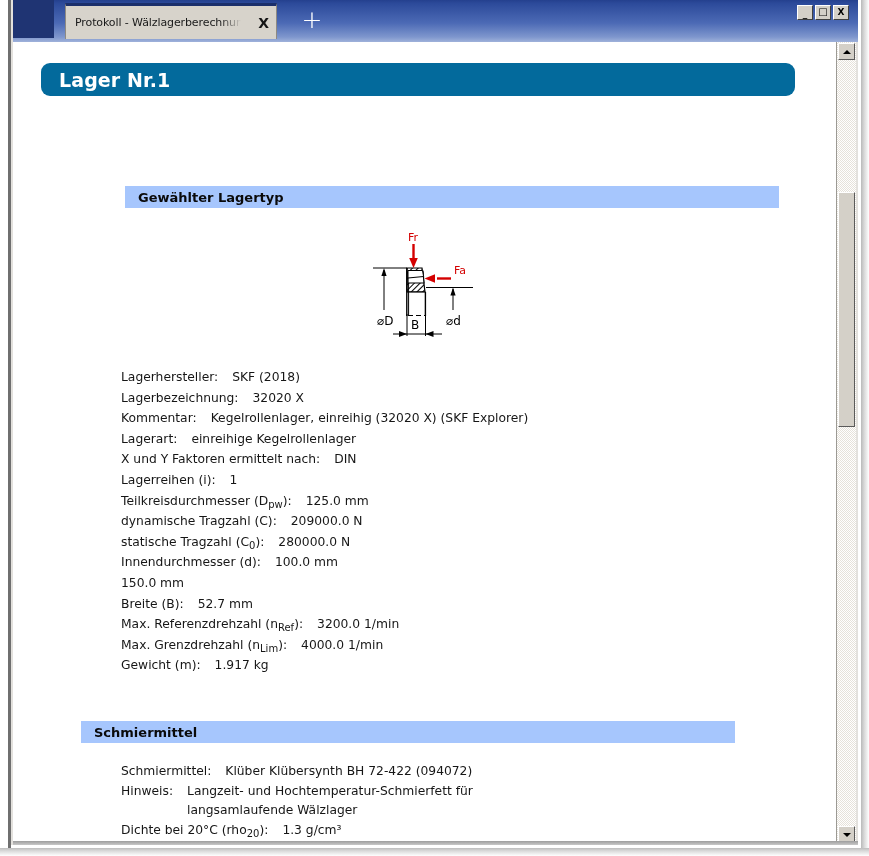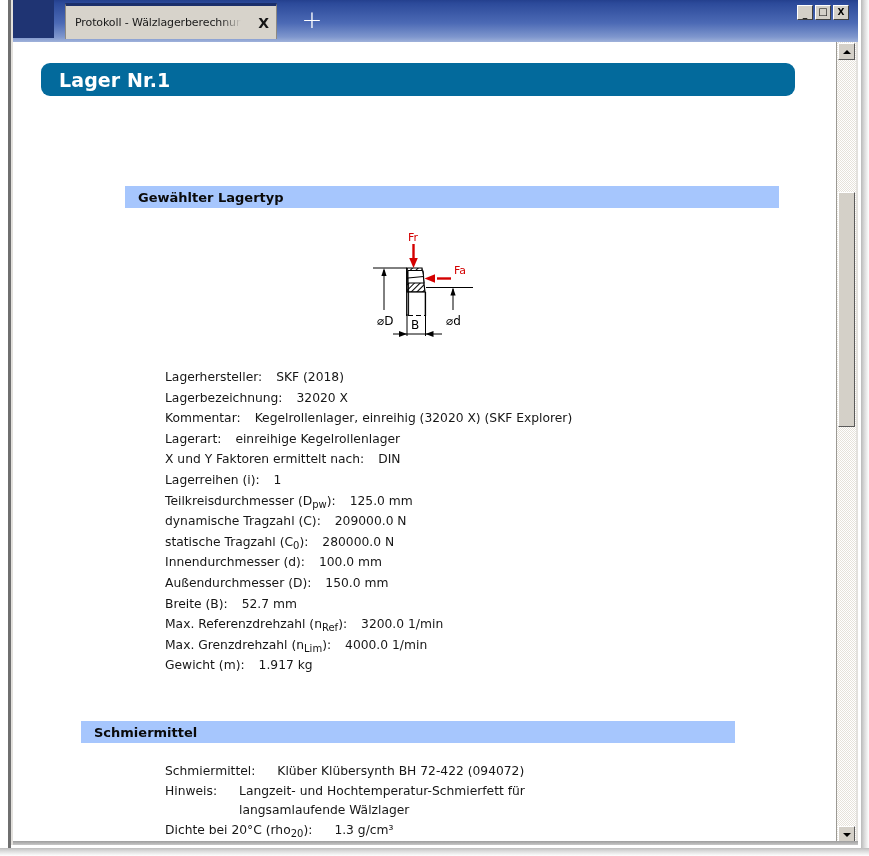--- a/index.html
+++ b/index.html
@@ -197,33 +197,32 @@
     position: absolute;
     left: 350px; top: 188px;
     width: 130px; height: 112px;
   }
 
   
   .prop-table {
     position: absolute;
     font-size: 12.3px;
     color: #161616;
-    margin-left: 44px;
   }
   #table-lagertyp { left: 106px; top: 325px; width: 583px; }
   #table-schmiermittel { left: 106px; top: 719px; width: 583px; }
 
   .prop-row {
     display: flex;
     align-items: flex-start;
     justify-content: space-between;
     min-height: 20.6px;
     line-height: 20.6px;
   }
-  #table-schmiermittel .prop-row { min-height: 20.4px; gap: 8px; }
+  #table-schmiermittel .prop-row { min-height: 20.4px; }
   .prop-label {
     white-space: nowrap;
     flex: 0 0 auto;
     padding-right: 14px;
   }
   .prop-value {
     text-align: left;
     flex: 1 1 auto;
     white-space: pre-line;
   }
@@ -415,21 +414,20 @@
           </div>
           <div class="prop-row">
             <div class="prop-label">statische Tragzahl (C<sub>0</sub>):</div>
             <div class="prop-value">280000.0 N</div>
           </div>
           <div class="prop-row">
             <div class="prop-label">Innendurchmesser (d):</div>
             <div class="prop-value">100.0 mm</div>
           </div>
           <div class="prop-row">
-            <div class="prop-label">Außendurchmesser (D):</div>
             <div class="prop-value">150.0 mm</div>
           </div>
           <div class="prop-row">
             <div class="prop-label">Breite (B):</div>
             <div class="prop-value">52.7 mm</div>
           </div>
           <div class="prop-row">
             <div class="prop-label">Max. Referenzdrehzahl (n<sub>Ref</sub>):</div>
             <div class="prop-value">3200.0 1/min</div>
           </div>

